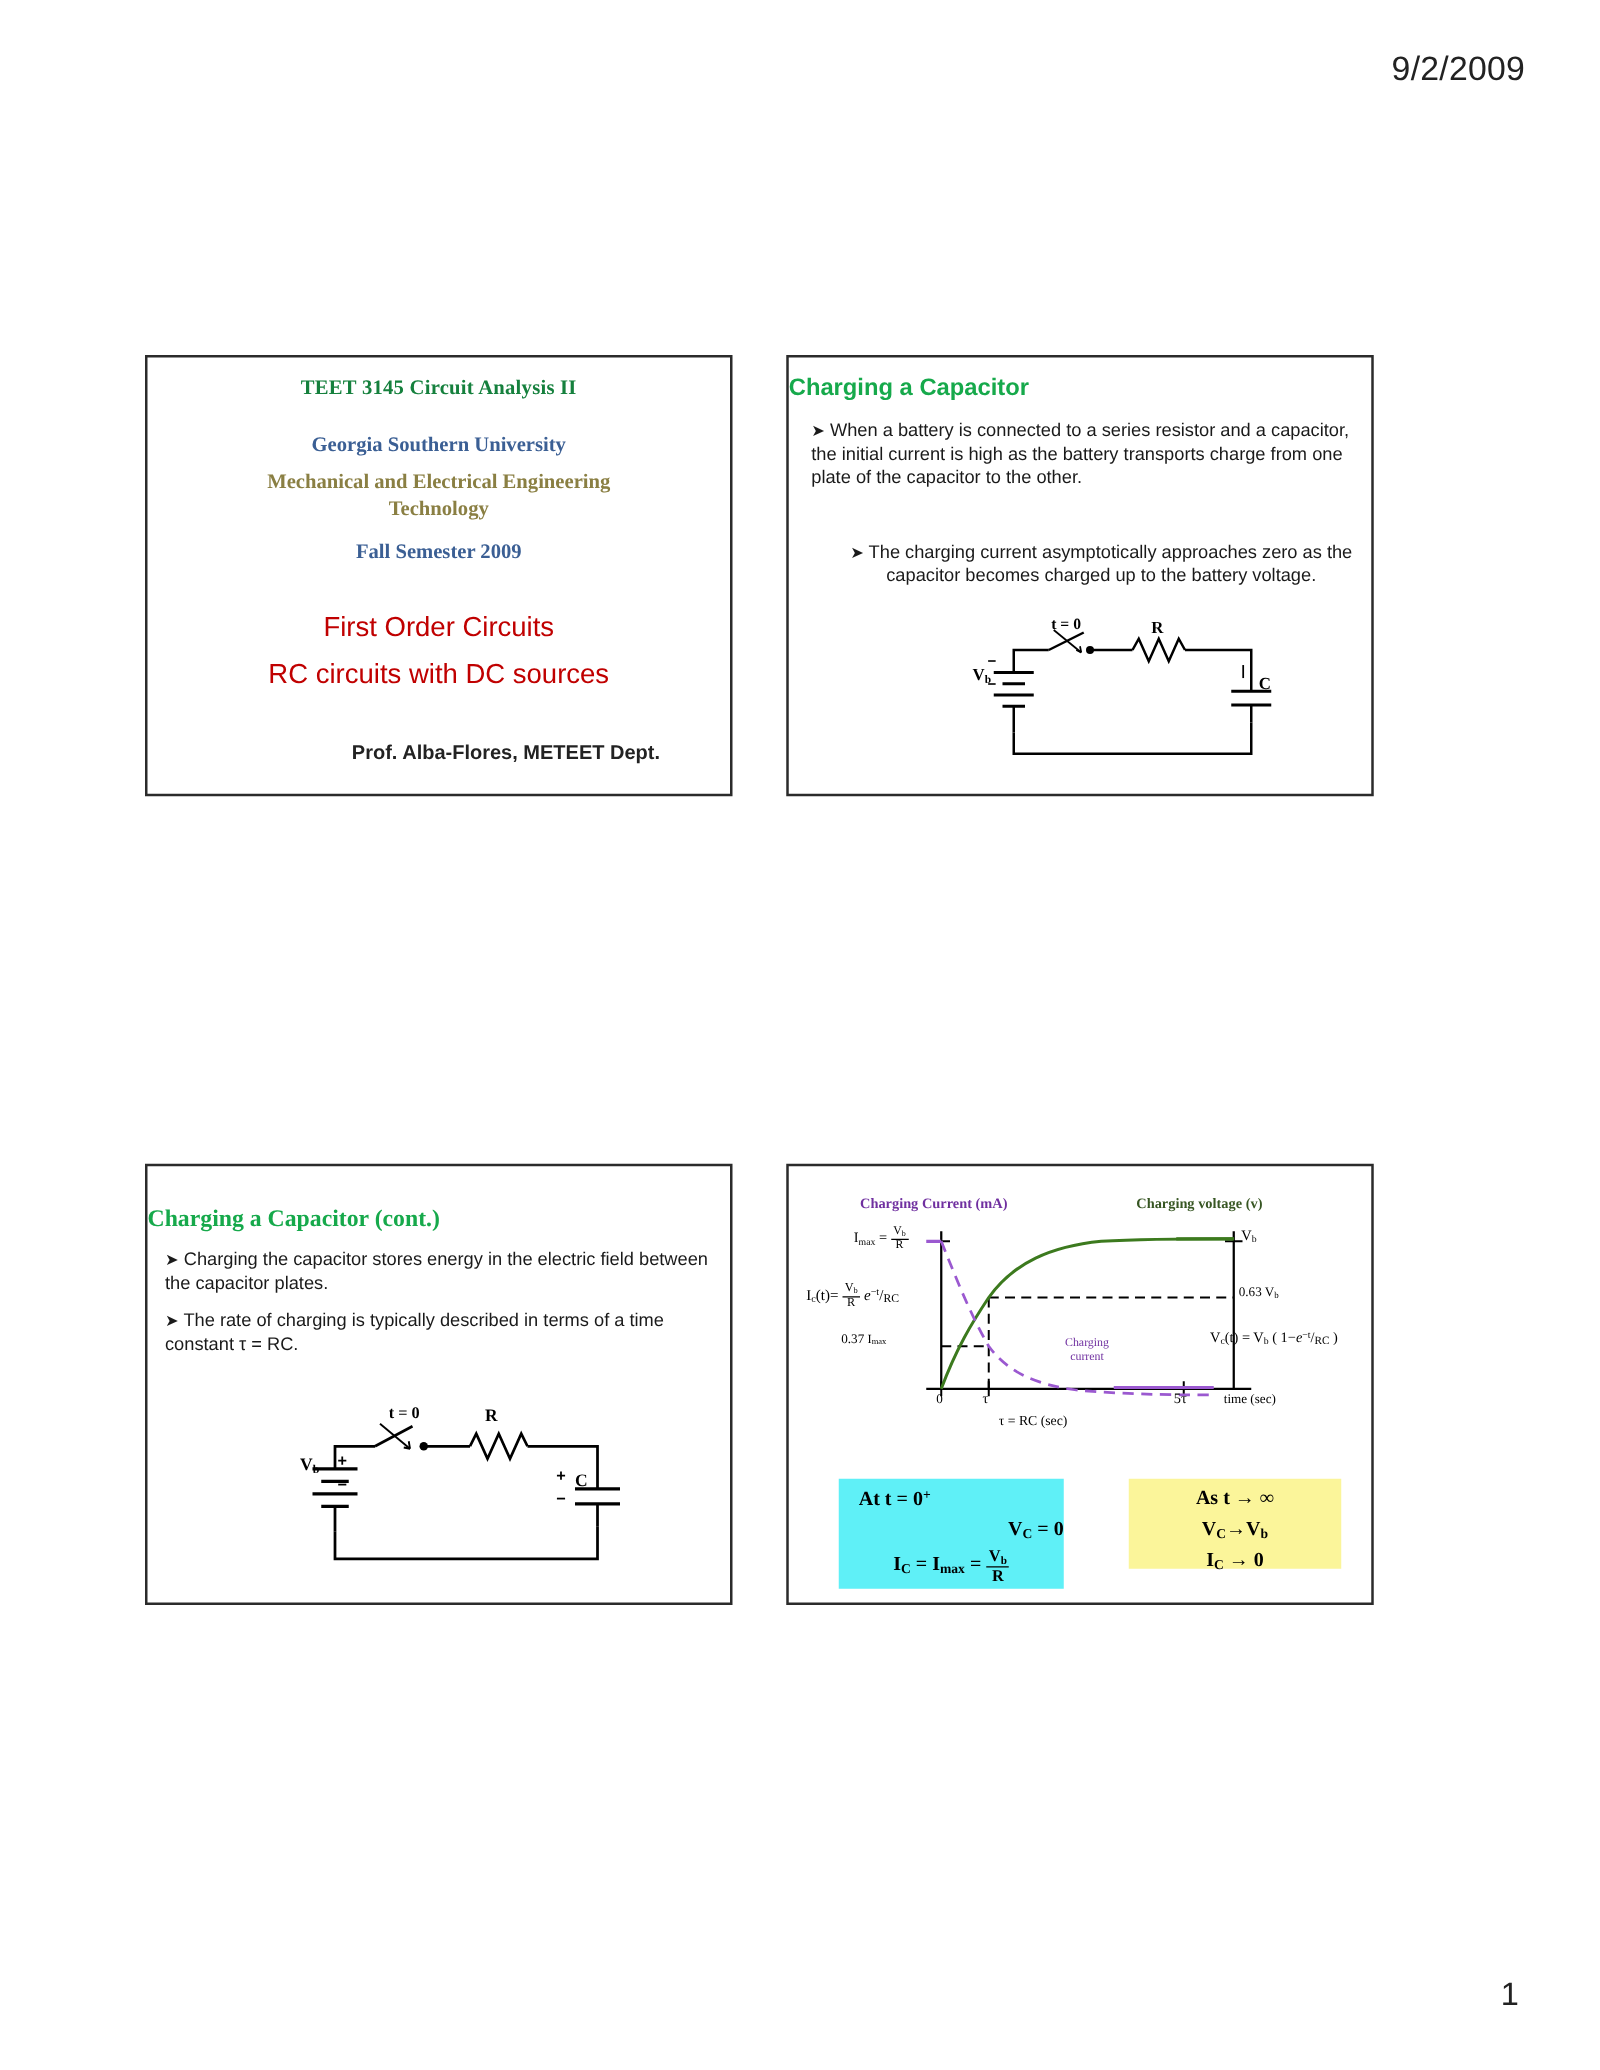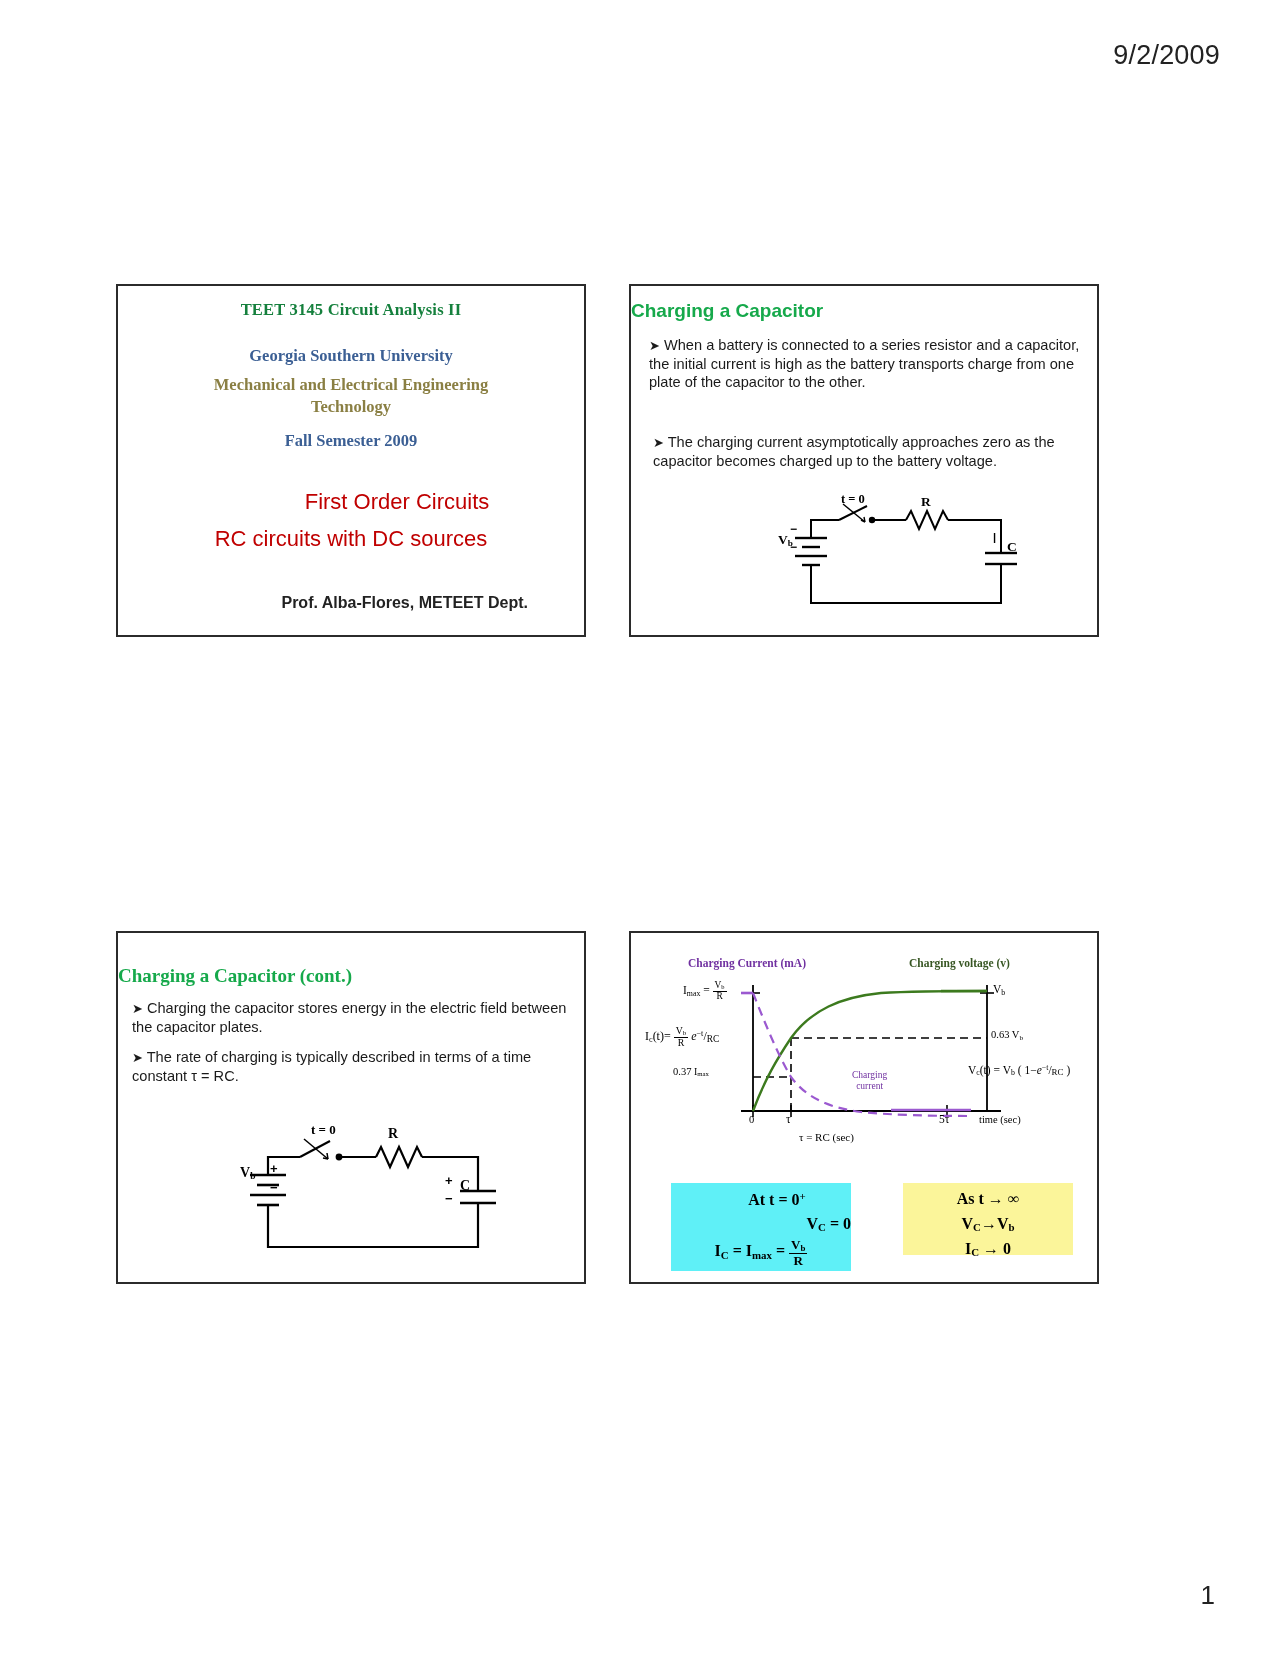--- a/index.html
+++ b/index.html
@@ -53,21 +53,21 @@
     text-align: center;
     font-family: "Liberation Serif", serif;
     font-weight: bold;
   }
   .s1-course   { top: 14px;  font-size: 16.5px; color: #15803d; letter-spacing: .2px;}
   .s1-univ     { top: 60px;  font-size: 16.5px; color: #3b5f94; }
   .s1-dept     { top: 88px;  font-size: 16.5px; color: #8a7f43; line-height: 1.35; }
   .s1-semester { top: 145px; font-size: 16.5px; color: #3b5f94; }
   .s1-topic1 {
     top: 203px; font-size: 22px; color: #c00000;
-    font-family: "Liberation Sans", sans-serif; font-weight: normal; padding-left: 46px;
+    font-family: "Liberation Sans", sans-serif; font-weight: normal;
   }
   .s1-topic2 {
     top: 240px; font-size: 22px; color: #c00000;
     font-family: "Liberation Sans", sans-serif; font-weight: normal;
   }
   .s1-author {
     position: absolute;
     top: 308px; right: 56px;
     font-size: 16px; font-weight: bold;
     font-family: "Liberation Sans", sans-serif;
@@ -148,21 +148,21 @@
 </div>
 
 <div class="slide" id="slide-2">
   <div class="slide-title" style="top:14px;">Charging a Capacitor</div>
 
   <div class="bullet" style="left:18px; top:50px; width:432px;">
     <span class="arrow">➤</span>
     <span>When a battery is connected to a series resistor and a capacitor, the initial current is high as the battery transports charge from one plate of the capacitor to the other.</span>
   </div>
 
-  <div class="bullet" style="left:22px; top:147px; width:432px;">
+  <div class="bullet" style="left:34px; top:147px; width:432px;text-align:center;">
     <span class="arrow">➤</span>
     <span>The charging current asymptotically approaches zero as the capacitor becomes charged up to the battery voltage.</span>
   </div>
 
   <div class="circuit" style="left:130px; top:212px; width:300px; height:125px;">
     <svg width="300" height="125" viewBox="0 0 300 125" xmlns="http://www.w3.org/2000/svg">
 
       <g stroke="#000" stroke-width="2" fill="none">
 
         <path d="M50 40 L50 22 L78 22"></path>
@@ -329,21 +329,21 @@
   <div style="position:absolute; left:221px; top:137px; font-family:'Liberation Serif',serif; font-size:9.5px; color:#7030a0; line-height:1.15; text-align:center;">Charging<br>current</div>
 
   <div style="position:absolute; left:118px; top:181px; font-family:'Liberation Serif',serif; font-size:10.5px;">0</div>
   <div style="position:absolute; left:155px; top:180px; font-family:'Liberation Serif',serif; font-size:11.5px;">τ</div>
   <div style="position:absolute; left:308px; top:180px; font-family:'Liberation Serif',serif; font-size:11.5px;">5τ</div>
   <div style="position:absolute; left:348px; top:181px; font-family:'Liberation Serif',serif; font-size:10.5px;">time (sec)</div>
 
   <div style="position:absolute; left:168px; top:198px; font-family:'Liberation Serif',serif; font-size:11px;">τ = RC (sec)</div>
 
   <div class="result-box" id="box-cyan">
-    <div class="rb-line" style="top:7px; font-size:16px; text-align:center; padding-left:16px;">
+    <div class="rb-line" style="top:7px; font-size:16px; text-align:left; padding-left:16px;">
       <span>At  t = 0</span><sup>+</sup>
     </div>
     <div class="rb-line" style="top:32px; font-size:16px;text-align:right;">
       <span>V</span><sub>C</sub><span> = 0</span>
     </div>
     <div class="rb-line" style="top:55px; font-size:16px;">
       <span>I</span><sub>C</sub><span> = I</span><sub>max</sub><span> = </span><span class="frac"><span class="num"><span>V</span><sub>b</sub></span><span class="den">R</span></span>
     </div>
   </div>
 

